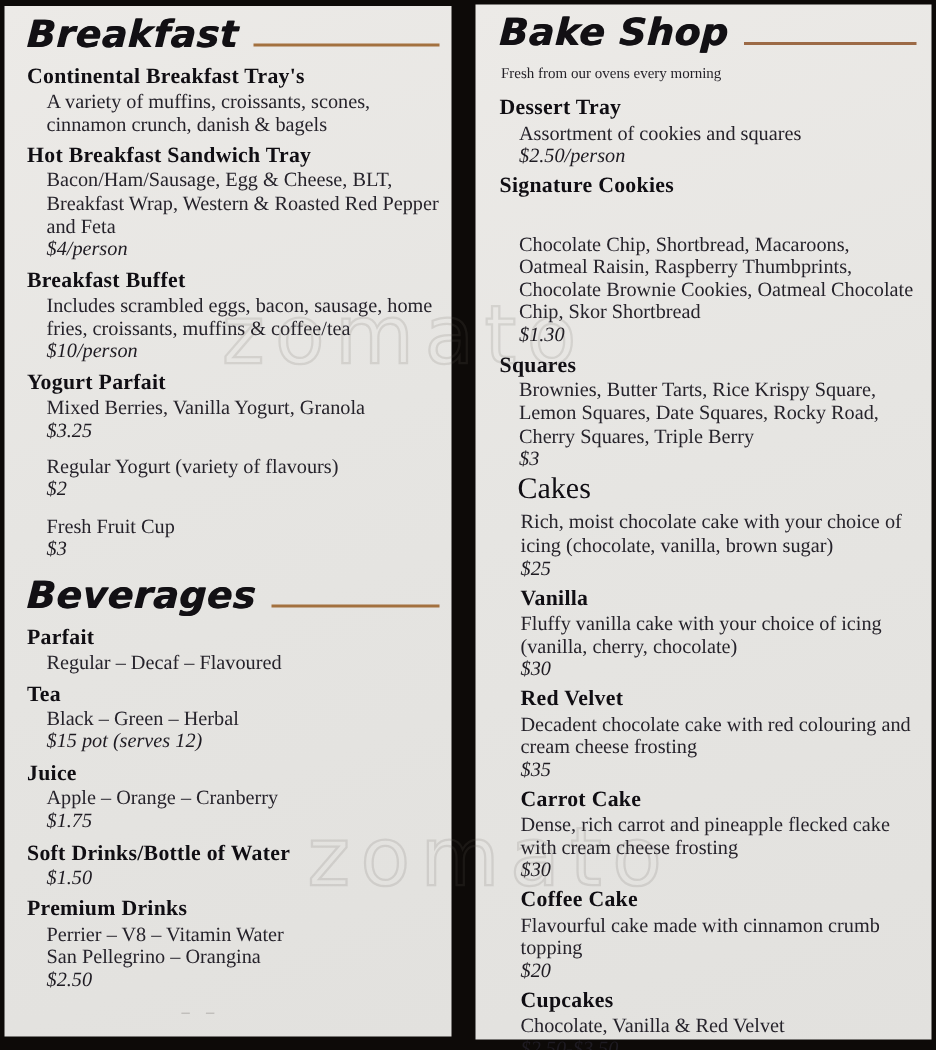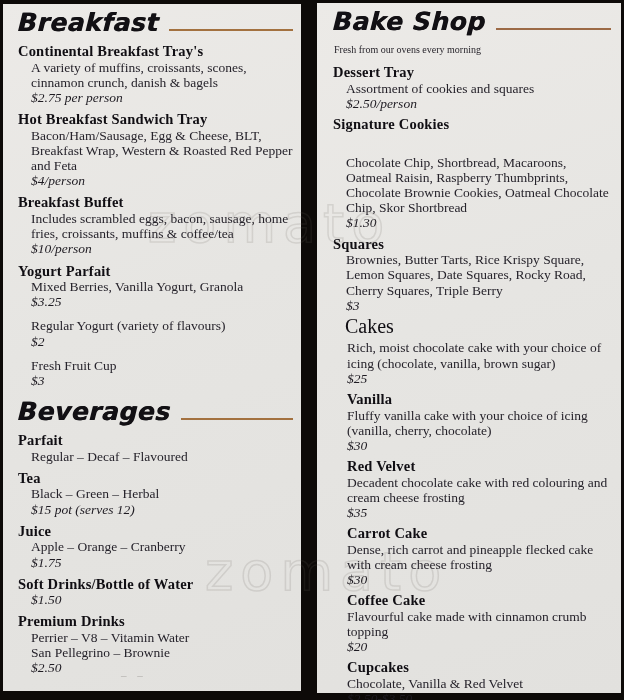--- a/index.html
+++ b/index.html
@@ -66,21 +66,20 @@
 <div class="panel" id="panel-left">
 
   <div class="heading-row">
     <div class="heading">Breakfast</div>
     <div class="hrule"></div>
   </div>
 
   <div class="item">
     <div class="iname">Continental Breakfast Tray's</div>
     <div class="idesc">A variety of muffins, croissants, scones, cinnamon crunch, danish &amp; bagels</div>
-    <div class="iprice">$2.75 per person</div>
   </div>
 
   <div class="item">
     <div class="iname">Hot Breakfast Sandwich Tray</div>
     <div class="idesc">Bacon/Ham/Sausage, Egg &amp; Cheese, BLT, Breakfast Wrap, Western &amp; Roasted Red Pepper and Feta</div>
     <div class="iprice">$4/person</div>
   </div>
 
   <div class="item">
     <div class="iname">Breakfast Buffet</div>
@@ -127,21 +126,21 @@
   </div>
 
   <div class="item">
     <div class="iname">Soft Drinks/Bottle of Water</div>
     <div class="iprice">$1.50</div>
   </div>
 
   <div class="item">
     <div class="iname">Premium Drinks</div>
     <div class="idesc">Perrier – V8 – Vitamin Water
-San Pellegrino – Brownie</div>
+San Pellegrino – Orangina</div>
     <div class="iprice">$2.50</div>
   </div>
 
 </div>
 
 <div class="panel" id="panel-right">
 
   <div class="heading-row">
     <div class="heading">Bake Shop</div>
     <div class="hrule"></div>

